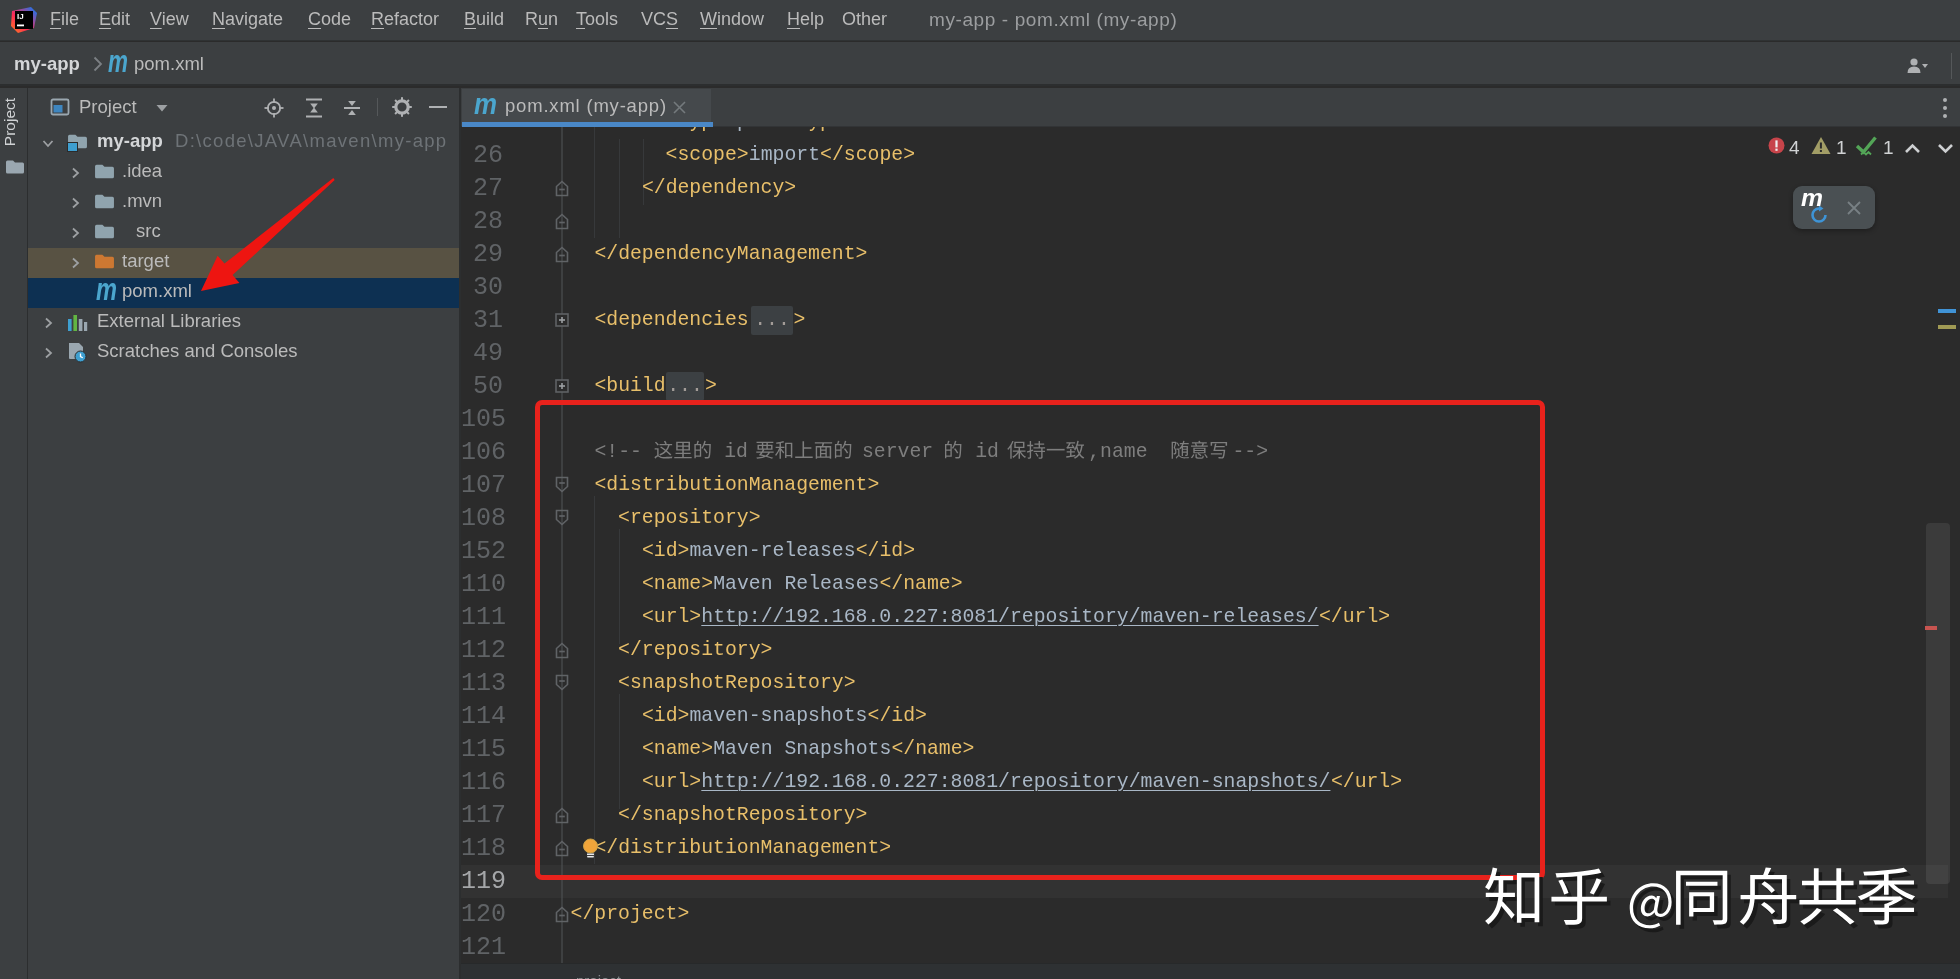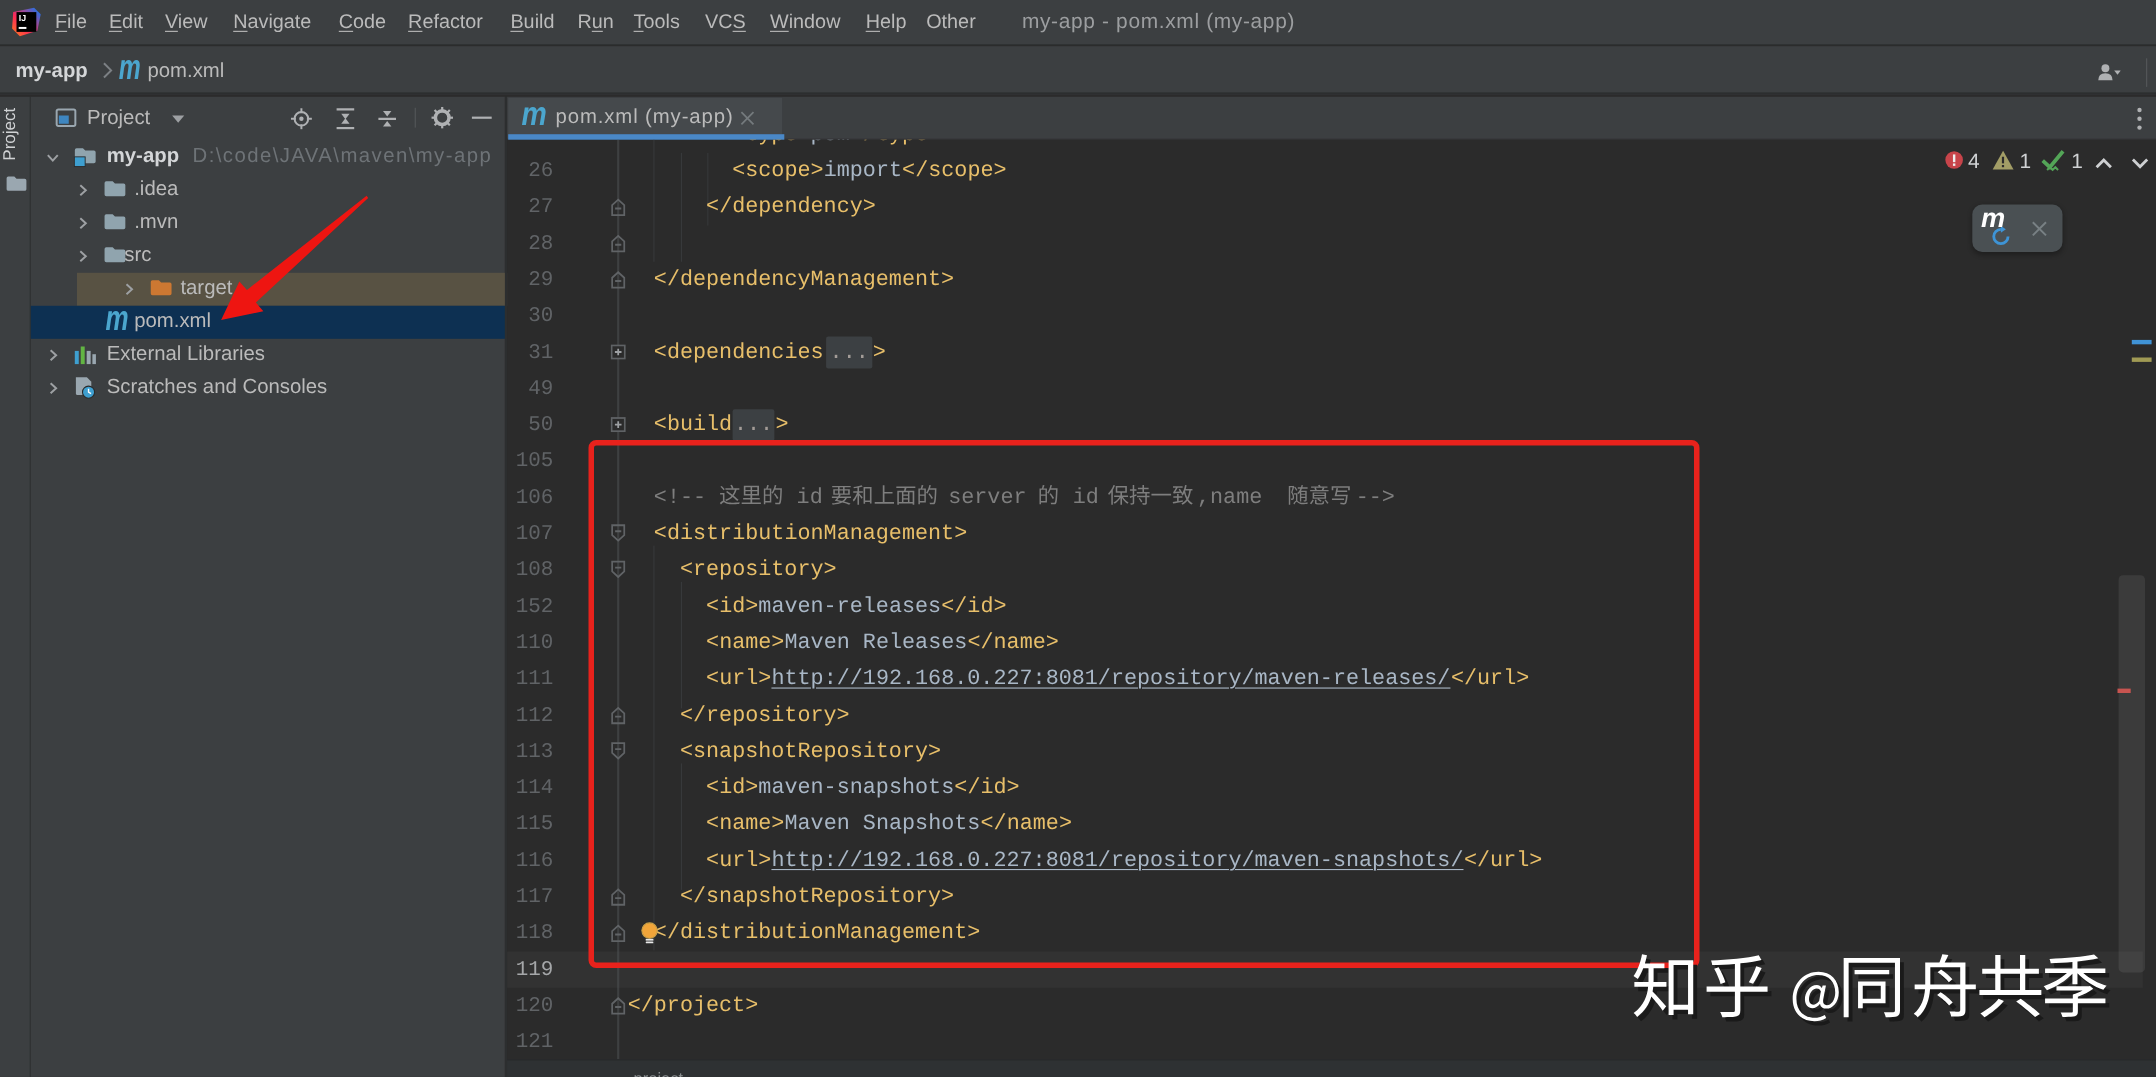--- a/index.html
+++ b/index.html
@@ -20,21 +20,21 @@
 #tabu { position:absolute; left:462px; top:122px; width:251px; height:6px; background:#4a88c7; }
 #editor { position:absolute; left:461px; top:127px; width:1499px; height:836px; background:#2b2b2b; overflow:hidden; }
 #edinner { position:absolute; left:-461px; top:-127px; width:1960px; height:979px; }
 .cl { position:absolute; left:0; width:1960px; height:33px; font-family:"Liberation Mono",monospace; font-size:19.8px; line-height:33px; white-space:pre; }
 .cl span { position:absolute; }
 .t { color:#e8bf6a; }
 .p { color:#a9b7c6; }
 .c { color:#7e7e7e; }
 .u { color:#a9b7c6; text-decoration:underline; text-underline-offset:3px; text-decoration-thickness:1px; }
 .fold { background:#3c4043; color:#a39c98; border-radius:2px; top:2px; height:29px; line-height:29px; text-align:center; }
-.gn { position:absolute; left:461px; width:42px; height:33px; line-height:33px; text-align:right; font-family:"Liberation Mono",monospace; font-size:19px; color:#606366; }
+.gn { position:absolute; left:461px; width:42px; height:33px; line-height:33px; text-align:right; font-family:"Liberation Mono",monospace; font-size:25px; color:#606366; }
 .gn.bright { color:#a5a7a9; }
 #caretline { position:absolute; left:461px; top:864.5px; width:1487px; height:33px; background:#323232; }
 #foldline { position:absolute; left:560.5px; top:127px; width:2px; height:836px; background:#4e5254; opacity:0.55; }
 #redrect { position:absolute; left:535px; top:400px; width:1010px; height:480px; border:5px solid #e8221c; border-radius:7px; z-index:40; }
 #botbar { position:absolute; left:461px; top:963px; width:1499px; height:16px; background:#2e3133; border-top:1px solid #27292a; }
 .wt { position:absolute; font-size:19px; color:#d0d2d4; }
 </style></head>
 <body>
 <svg width="0" height="0" style="position:absolute">
     <defs>
@@ -183,23 +183,23 @@
     </svg>
     <span class="tt" style="left:94px;">.mvn</span>
   </div>
 <div class="abs" style="left:28px;top:218px;width:431px;height:30px;">
     <svg class="abs" style="left:40px;top:8px" width="14" height="14" viewBox="0 0 14 14">
       <path d="M5 2.5 L10 7 L5 11.5" fill="none" stroke="#9da0a3" stroke-width="1.8"></path>
     </svg>
     <svg class="abs" style="left:66px;top:5px" width="21" height="17" viewBox="0 0 20 16">
       <path d="M1 3 Q1 1.5 2.5 1.5 H8 L10 3.5 H17.5 Q19 3.5 19 5 V13 Q19 14.5 17.5 14.5 H2.5 Q1 14.5 1 13 Z" fill="#90a4ae"></path>
     </svg>
-    <span class="tt" style="left:85px;">src</span>
-  </div>
-<div class="abs" style="left:28px;top:248px;width:431px;height:30px;background:#585243;margin-left:42px;">
+    <span class="tt" style="left:108px;">src</span>
+  </div>
+<div class="abs" style="left:28px;top:248px;width:431px;height:30px;background:#585243;">
     <svg class="abs" style="left:40px;top:8px" width="14" height="14" viewBox="0 0 14 14">
       <path d="M5 2.5 L10 7 L5 11.5" fill="none" stroke="#9da0a3" stroke-width="1.8"></path>
     </svg>
     <svg class="abs" style="left:66px;top:5px" width="21" height="17" viewBox="0 0 20 16">
       <path d="M1 3 Q1 1.5 2.5 1.5 H8 L10 3.5 H17.5 Q19 3.5 19 5 V13 Q19 14.5 17.5 14.5 H2.5 Q1 14.5 1 13 Z" fill="#cd7832"></path>
     </svg>
     <span class="tt" style="left:94px;">target</span>
   </div>
 <div class="abs" style="left:28px;top:278px;width:431px;height:30px;background:#0d3052;">
     <svg class="abs" style="left:66px;top:3px" width="29" height="23" viewBox="0 0 29 23">

